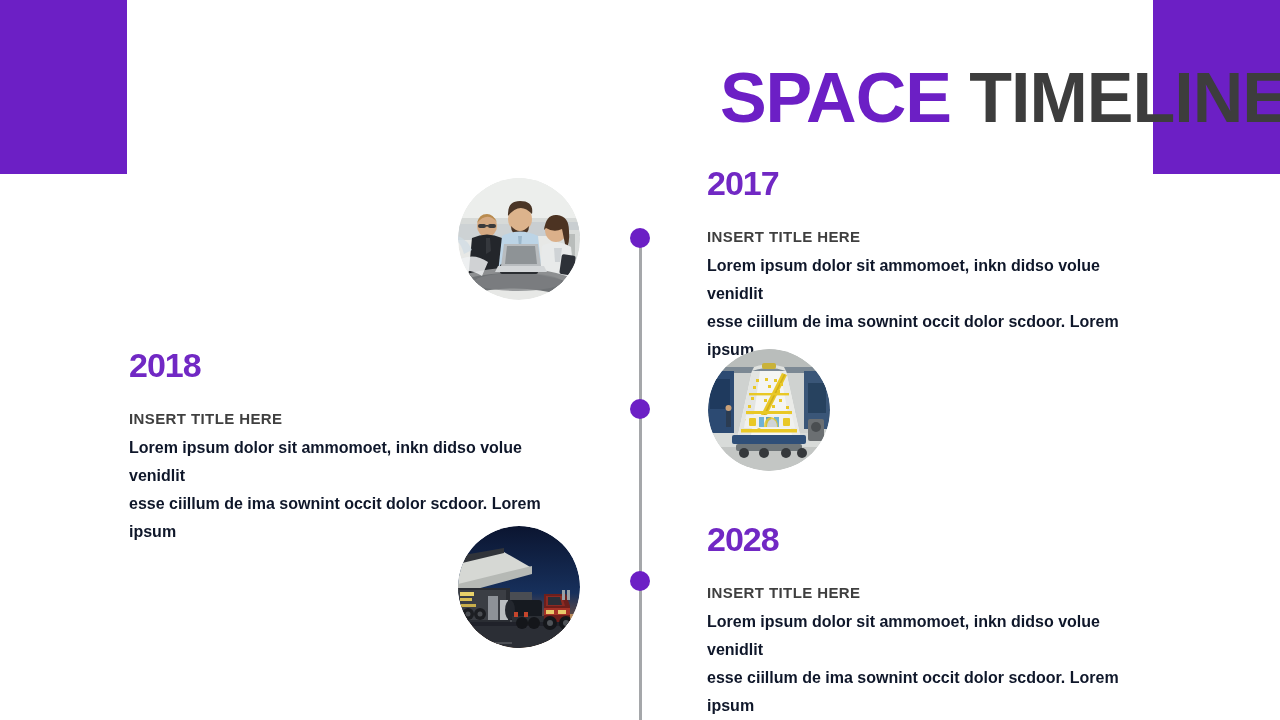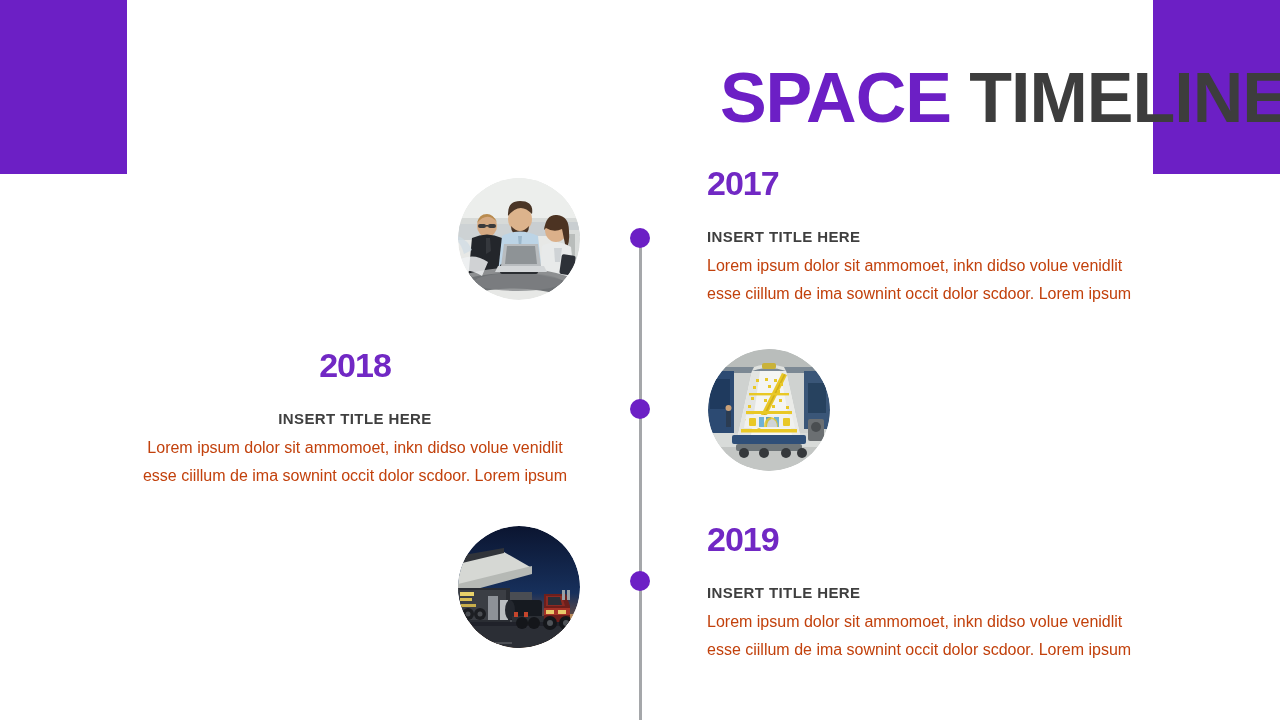--- a/index.html
+++ b/index.html
@@ -65,41 +65,42 @@
   .node-dot.n1 { top: 228px; }
   .node-dot.n2 { top: 399px; }
   .node-dot.n3 { top: 571px; }
 
   
   .tl-text {
     position: absolute;
     width: 452px;
   }
   .tl-text.right-side { left: 707px; text-align: left; }
-  .tl-text.left-side  { left: 129px; text-align: center; }
+  .tl-text.left-side  { left: 129px; text-align: left; }
 
   .tl-year {
     color: #7128C4;
     font-size: 34px;
     font-weight: bold;
     letter-spacing: -1px;
     line-height: 1;
   }
   .tl-subtitle {
     color: #3f3f3f;
     font-size: 15px;
     font-weight: bold;
     letter-spacing: 0.4px;
     margin-top: 28px;
   }
   .tl-body {
-    color: #c2410c;
+    color: #0f172a;
     font-size: 16px;
     line-height: 28px;
     margin-top: 7px;
+    font-weight: bold;
   }
 
   
   #block-2017 { top: 166px; }
   #block-2018 { top: 348px; }
   #block-2019 { top: 522px; }
 
   
   .photo {
     position: absolute;
@@ -269,21 +270,21 @@
         <rect x="18" y="62" width="5" height="16" fill="#2b3c52"></rect>
         <circle cx="20.5" cy="59" r="3" fill="#caa077"></circle>
 
         <rect x="100" y="70" width="16" height="22" rx="2" fill="#6b6f72"></rect>
         <circle cx="108" cy="78" r="5" fill="#4a4e51"></circle>
       </g>
     </svg>
   </div>
 
   <div class="tl-text right-side" id="block-2019">
-    <div class="tl-year">2019</div>
+    <div class="tl-year">2028</div>
     <div class="tl-subtitle">INSERT TITLE HERE</div>
     <div class="tl-body">
       <div>Lorem ipsum dolor sit ammomoet,  inkn didso volue venidlit</div>
       <div>esse ciillum de ima sownint occit dolor scdoor. Lorem ipsum</div>
     </div>
   </div>
 
   <div class="photo" id="photo-2019">
     <svg viewBox="0 0 122 122" xmlns="http://www.w3.org/2000/svg" aria-hidden="true">
       <defs>

